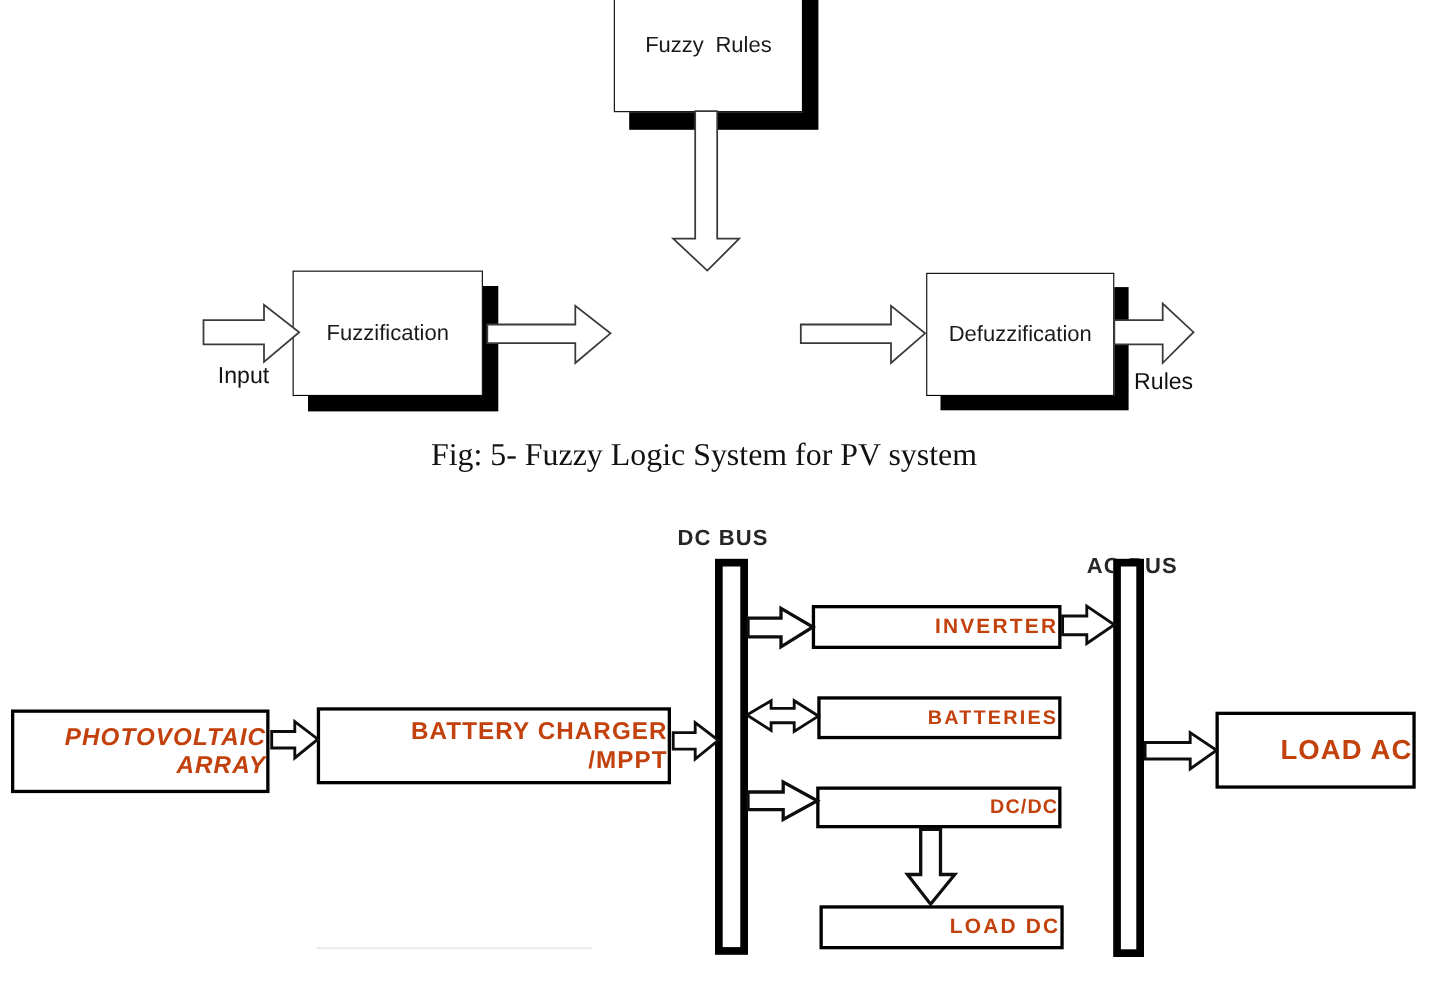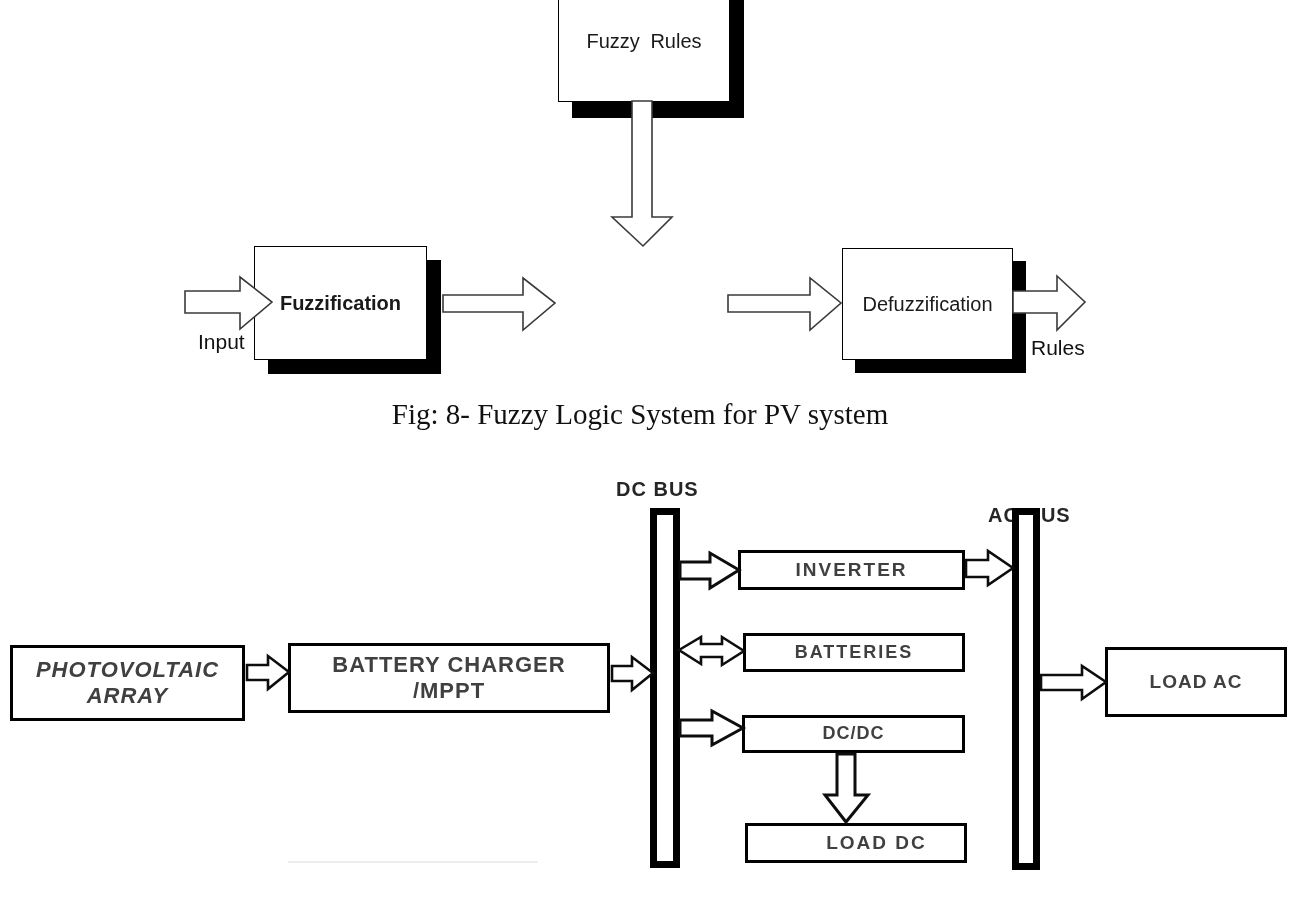--- a/index.html
+++ b/index.html
@@ -21,21 +21,21 @@
     display: flex;
     align-items: center;
     justify-content: center;
     text-align: center;
     font-size: 20px;
     color: #1a1a1a;
     line-height: 1.25;
     box-shadow: 14px 14px 0 0 #000000;
   }
   #fuzzy-rules-box   { left: 558px; top: -20px; width: 172px; height: 122px; box-shadow: 14px 16px 0 0 #000; word-spacing: 5px; }
-  #fuzzification-box { left: 254px; top: 246px; width: 173px; height: 114px; font-weight: bold; }
+  #fuzzification-box { left: 266px; top: 246px; width: 173px; height: 114px; }
   #fie-box           { left: 555px; top: 246px; width: 173px; height: 113px; }
   #defuzzification-box { left: 842px; top: 248px; width: 171px; height: 112px; box-shadow: 13px 13px 0 0 #000; }
 
   .flow-label {
     position: absolute;
     font-size: 21px;
     color: #111111;
   }
   #input-label  { left: 198px; top: 330px; }
   #output-label { left: 1031px; top: 336px; }
@@ -49,34 +49,34 @@
     color: #111111;
   }
 
   
   .pbox {
     position: absolute;
     background: #ffffff;
     border: 3px solid #000000;
     display: flex;
     flex-direction: column;
-    align-items: center;
+    align-items: flex-end;
     justify-content: center;
     text-align: center;
     font-weight: bold;
-    color: #404040;
+    color: #c2410c;
     line-height: 1.2;
   }
   #pv-box      { left: 10px;   top: 645px; width: 235px; height: 76px; font-size: 22px; letter-spacing: 1px; font-style: italic; }
   #charger-box { left: 288px;  top: 643px; width: 322px; height: 70px; font-size: 22px; letter-spacing: 1px; }
   #inverter-box  { left: 738px; top: 550px; width: 227px; height: 40px; font-size: 19px; letter-spacing: 2px; }
   #batteries-box { left: 743px; top: 633px; width: 222px; height: 39px; font-size: 18px; letter-spacing: 2px; }
   #dcdc-box      { left: 742px; top: 715px; width: 223px; height: 38px; font-size: 18px; letter-spacing: 1px; }
   #loaddc-box    { left: 745px; top: 823px; width: 222px; height: 40px; font-size: 19px; letter-spacing: 2px; padding-left: 41px; }
-  #loadac-box    { left: 1105px; top: 647px; width: 182px; height: 70px; font-size: 19px; letter-spacing: 1px; }
+  #loadac-box    { left: 1105px; top: 647px; width: 182px; height: 70px; font-size: 25px; letter-spacing: 1px; }
 
   .busbar {
     position: absolute;
     background: #ffffff;
     border: 7px solid #000000;
   }
   #dc-busbar { left: 650px;  top: 508px; width: 30px; height: 360px; }
   #ac-busbar { left: 1012px; top: 508px; width: 28px; height: 362px; }
 
   .bus-label {
@@ -118,21 +118,21 @@
   </div>
 
 
   <div class="fbox" id="defuzzification-box">
     <span>Defuzzification</span>
   </div>
 
   <div class="flow-label" id="input-label">Input</div>
   <div class="flow-label" id="output-label">Rules</div>
 
-  <div id="figure-caption">Fig: 8- Fuzzy Logic System for PV system</div>
+  <div id="figure-caption">Fig: 5- Fuzzy Logic System for PV system</div>
 
   <div class="bus-label" id="dc-bus-label">DC BUS</div>
   <div class="bus-label" id="ac-bus-label">AC BUS</div>
 
   <div class="busbar" id="dc-busbar"></div>
   <div class="busbar" id="ac-busbar"></div>
 
   <div class="pbox" id="pv-box">
     <span>PHOTOVOLTAIC</span>
     <span>ARRAY</span>

